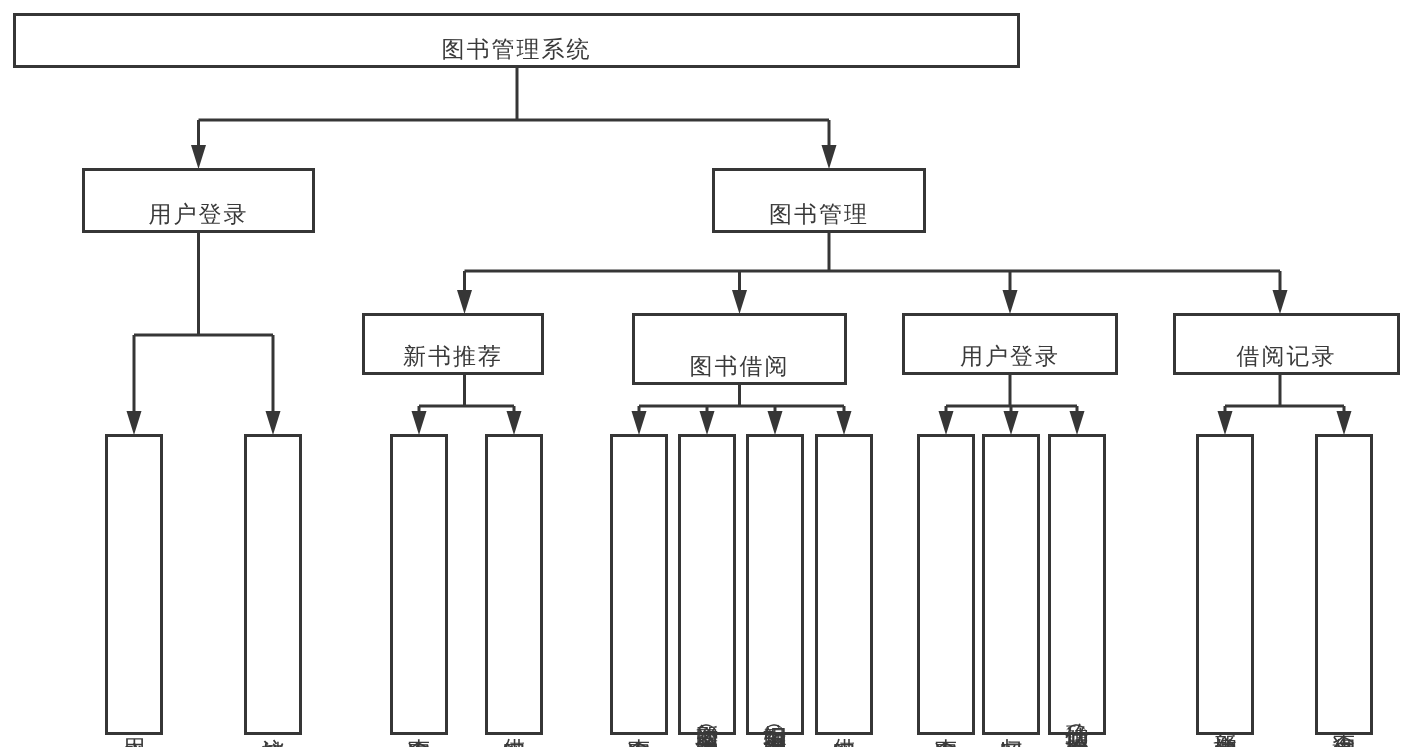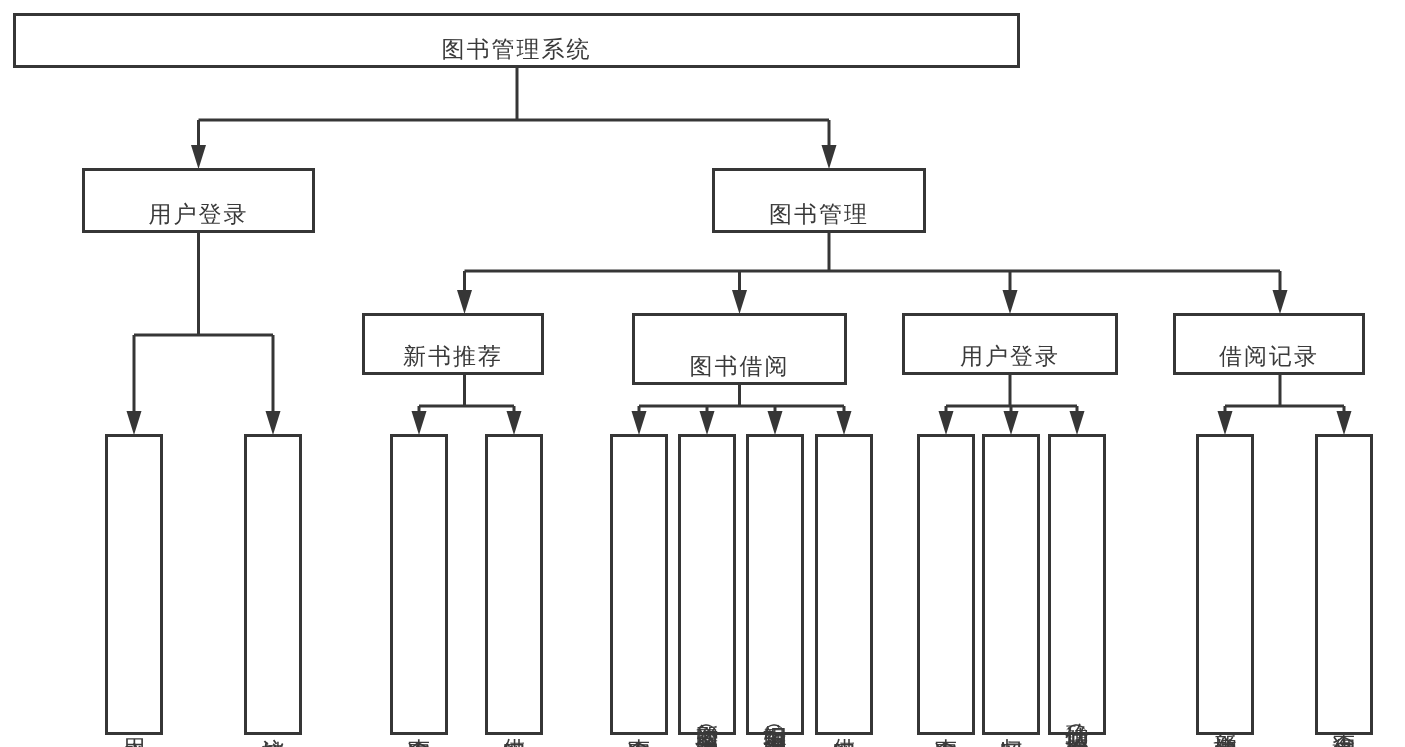--- a/index.html
+++ b/index.html
@@ -143,21 +143,21 @@
 
   <div class="node h" style="left:362px;top:313px;width:182px;height:62px">
     <span class="lbl">新书推荐</span>
   </div>
   <div class="node h" style="left:632px;top:313px;width:215px;height:72px">
     <span class="lbl">图书借阅</span>
   </div>
   <div class="node h" style="left:902px;top:313px;width:216px;height:62px">
     <span class="lbl">用户登录</span>
   </div>
-  <div class="node h" style="left:1173px;top:313px;width:192px;height:62px">
+  <div class="node h" style="left:1173px;top:313px;width:227px;height:62px">
     <span class="lbl">借阅记录</span>
   </div>
 
   <div class="node v" style="left:105px;top:434px;width:58px;height:301px">
     <span class="lbl">用户登录</span>
   </div>
   <div class="node v" style="left:244px;top:434px;width:58px;height:301px">
     <span class="lbl">注销登录</span>
   </div>
 

